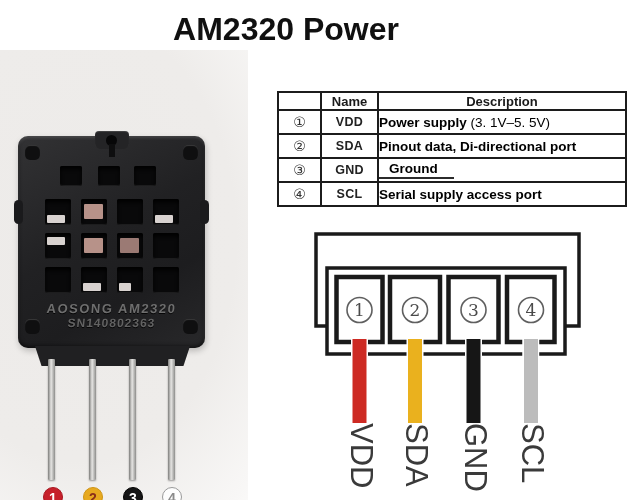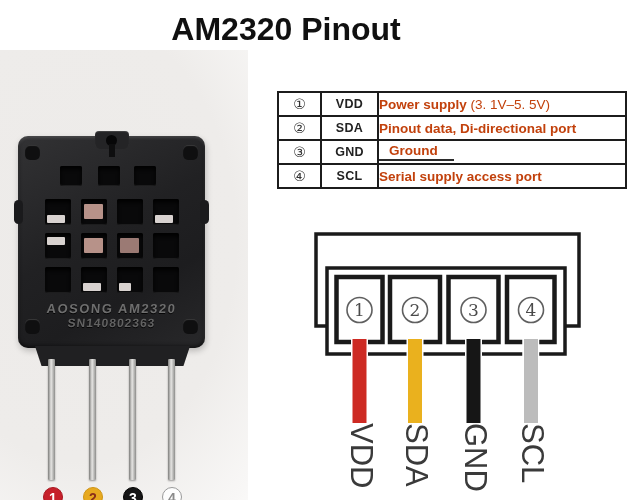--- a/index.html
+++ b/index.html
@@ -47,37 +47,37 @@
 
   
   table.pintab{position:absolute;left:277px;top:91px;width:350px;border-collapse:collapse;
                background:#fff;table-layout:fixed;}
   table.pintab col.c1{width:43px;} table.pintab col.c2{width:57px;}
   table.pintab th, table.pintab td{border:2px solid #1c1c1c;padding:0;}
   table.pintab th{height:16px;font-size:13px;font-weight:bold;color:#1a1a1a;text-align:center;}
   table.pintab td{height:22px;}
   td.num{text-align:center;font-size:14px;color:#333;font-family:"DejaVu Sans",sans-serif;}
   td.pname{text-align:center;font-size:12.5px;font-weight:bold;color:#222;letter-spacing:.3px;}
-  td.desc{font-size:13.5px;font-weight:bold;color:#c2410c;padding-left:5px;white-space:nowrap;margin-left:44px;}
+  td.desc{font-size:13.5px;font-weight:bold;color:#000000;padding-left:5px;white-space:nowrap;margin-left:44px;}
   td.desc .rest{font-weight:normal;}
   td.desc.center{text-align:left;padding-left:0;}
   td.desc.center .uline{display:inline-block;padding:0 16px 1px 10px;border-bottom:2px solid #2b2b2b;}
 
   
   .conn{position:absolute;left:0;top:0;}
   .wire-label{position:absolute;top:423px;height:84px;width:34px;
               writing-mode:vertical-rl;font-size:31px;color:#3a3a3a;
               font-family:"Liberation Sans",sans-serif;letter-spacing:0px;text-align:left;}
 </style>
 </head>
 <body>
 
 <div class="stage">
 
-  <div class="title">AM2320 Pinout</div>
+  <div class="title">AM2320 Power</div>
 
   <div class="photo">
     <div class="sbody">
       <div class="notch">
         <div class="notch-hole"></div>
         <div class="notch-slot"></div>
       </div>
       <div class="knob" style="left:7px;top:9px;"></div>
       <div class="knob" style="right:7px;top:9px;"></div>
       <div class="knob" style="left:7px;bottom:14px;"></div>
@@ -137,20 +137,25 @@
     <div class="badge" style="left: 162px; background: rgb(253, 253, 253); color: rgb(138, 138, 138); border-color: rgb(154, 154, 154);">4</div>
   </div>
 
   <table class="pintab">
     <colgroup>
         <col class="c1">
         <col class="c2">
         <col class="c3">
       </colgroup>
     <tbody>
+        <tr>
+      <th></th>
+      <th>Name</th>
+      <th>Description</th>
+    </tr>
     <tr>
       <td class="num">①</td>
       <td class="pname">VDD</td>
       <td class="desc"><span class="b">Power supply</span><span class="rest">  (3. 1V–5. 5V)</span></td>
     </tr>
     <tr>
       <td class="num">②</td>
       <td class="pname">SDA</td>
       <td class="desc"><span class="b">Pinout data, Di-directional port</span><span class="rest"></span></td>
     </tr>

